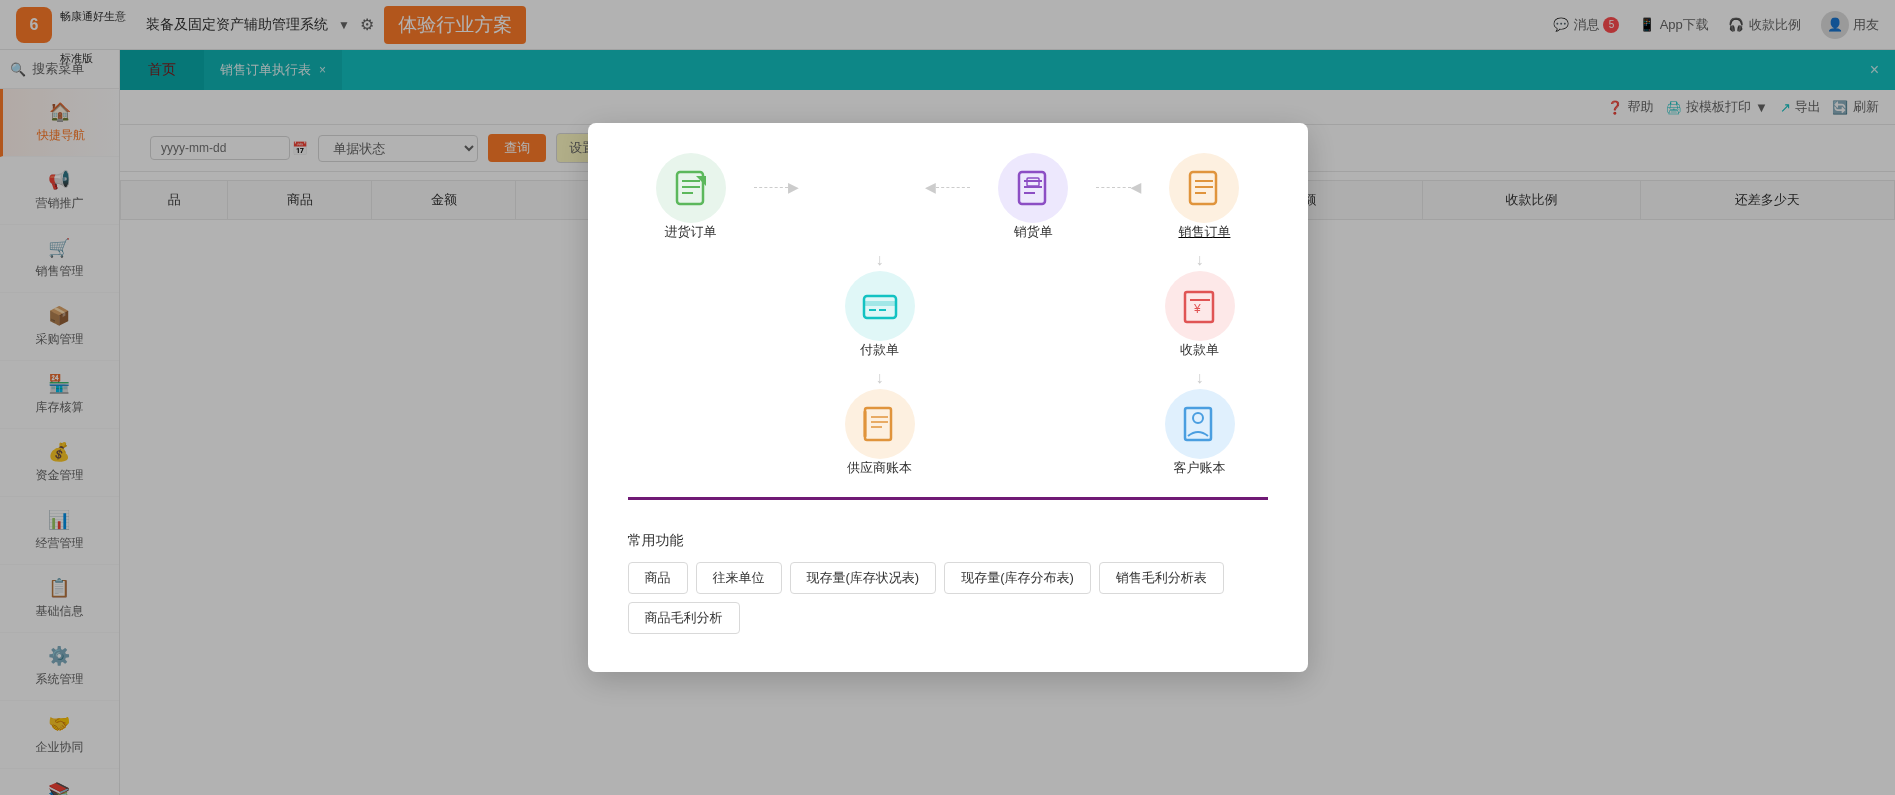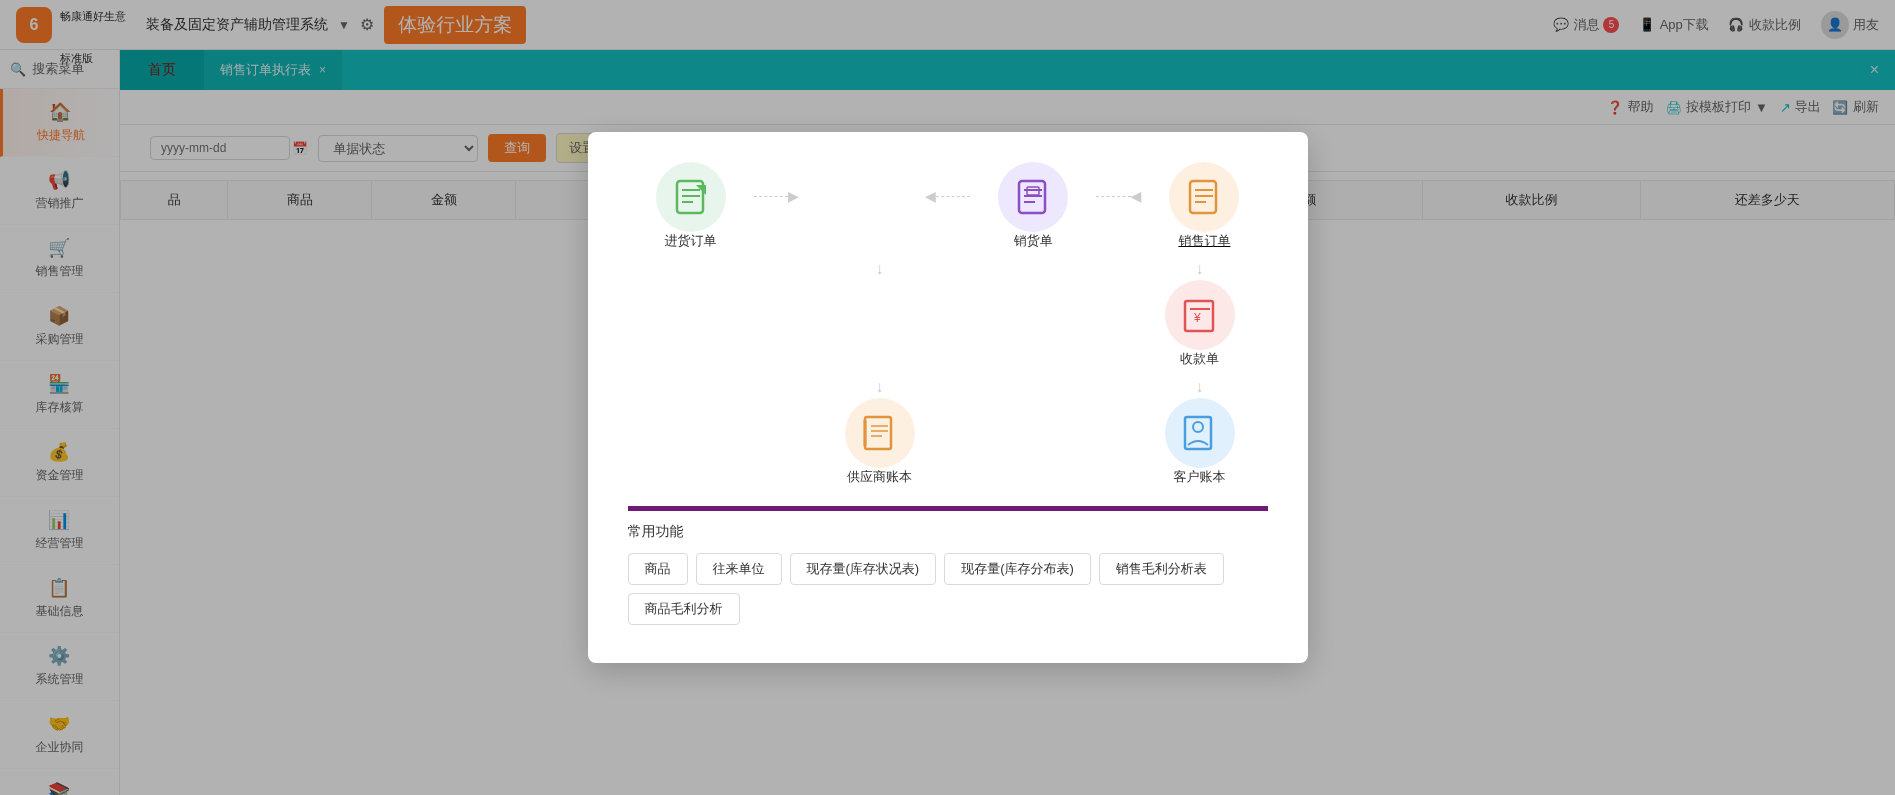--- a/index.html
+++ b/index.html
@@ -342,22 +342,22 @@
       font-size: 28px;
     }
     .flow-label {
       font-size: 13px;
       color: #333;
       text-align: center;
     }
 
     
     .common-section {
-      border-top: 5px solid #701a75;
-      padding-top: 12px;
+      border-top: 3px solid #701a75;
+      padding-top: 32px;
     }
     .common-title {
       font-size: 14px;
       color: #333;
       font-weight: 500;
       margin-bottom: 12px;
     }
     .common-btns {
       display: flex;
       flex-wrap: wrap;
@@ -599,20 +599,31 @@
               <span class="flow-label">销售订单</span>
             </div>
           </div>
 
           <div style="display:flex; align-items:flex-start; margin-bottom:10px;">
             <div style="width:140px;"></div>
             <div style="width:50px;"></div>
 
             <div style="width:140px; display:flex; flex-direction:column; align-items:center;">
               <div style="height:20px; display:flex; align-items:flex-start; justify-content:center; color:#ccc; font-size:16px;">↓</div>
+              <div class="flow-node">
+                <div class="flow-circle" style="background:#e0f7f7;">
+                  <svg width="40" height="40" viewBox="0 0 40 40">
+                      <rect x="4" y="10" width="32" height="22" rx="3" fill="none" stroke="#13c2c2" stroke-width="2.5"></rect>
+                      <rect x="4" y="15" width="32" height="5" fill="#13c2c2" opacity="0.3"></rect>
+                      <line x1="9" y1="24" x2="16" y2="24" stroke="#13c2c2" stroke-width="2"></line>
+                      <line x1="19" y1="24" x2="26" y2="24" stroke="#13c2c2" stroke-width="2"></line>
+                    </svg>
+                </div>
+                <span class="flow-label">付款单</span>
+              </div>
             </div>
             <div style="width:140px;"></div>
             <div style="width:50px;"></div>
 
             <div style="width:140px; display:flex; flex-direction:column; align-items:center;">
               <div style="height:20px; display:flex; align-items:flex-start; justify-content:center; color:#ccc; font-size:16px;">↓</div>
               <div class="flow-node">
                 <div class="flow-circle" style="background:#fde8e8;">
                   <svg width="40" height="40" viewBox="0 0 40 40">
                       <rect x="5" y="6" width="28" height="30" rx="2" fill="none" stroke="#e05454" stroke-width="2.5"></rect>

